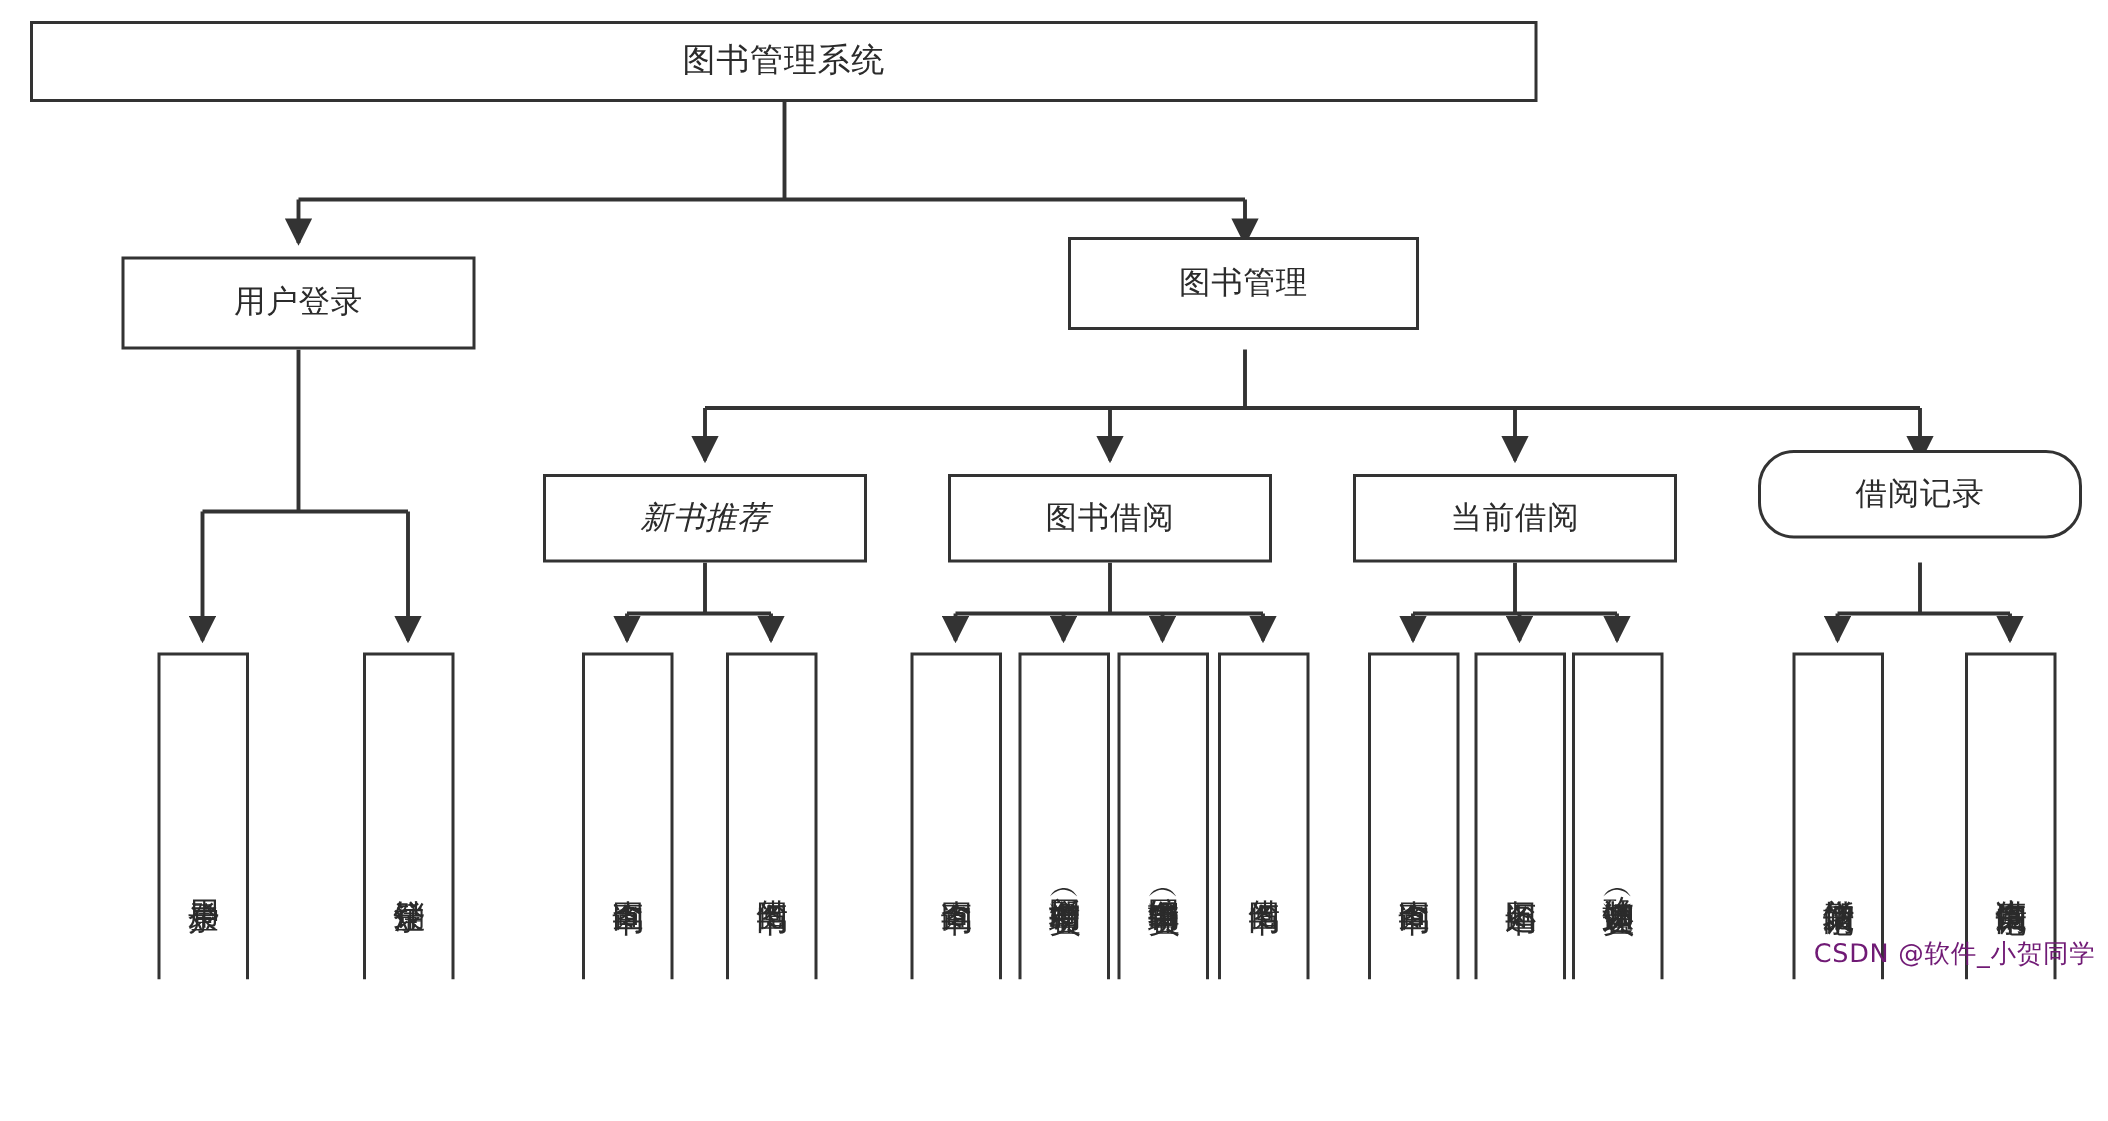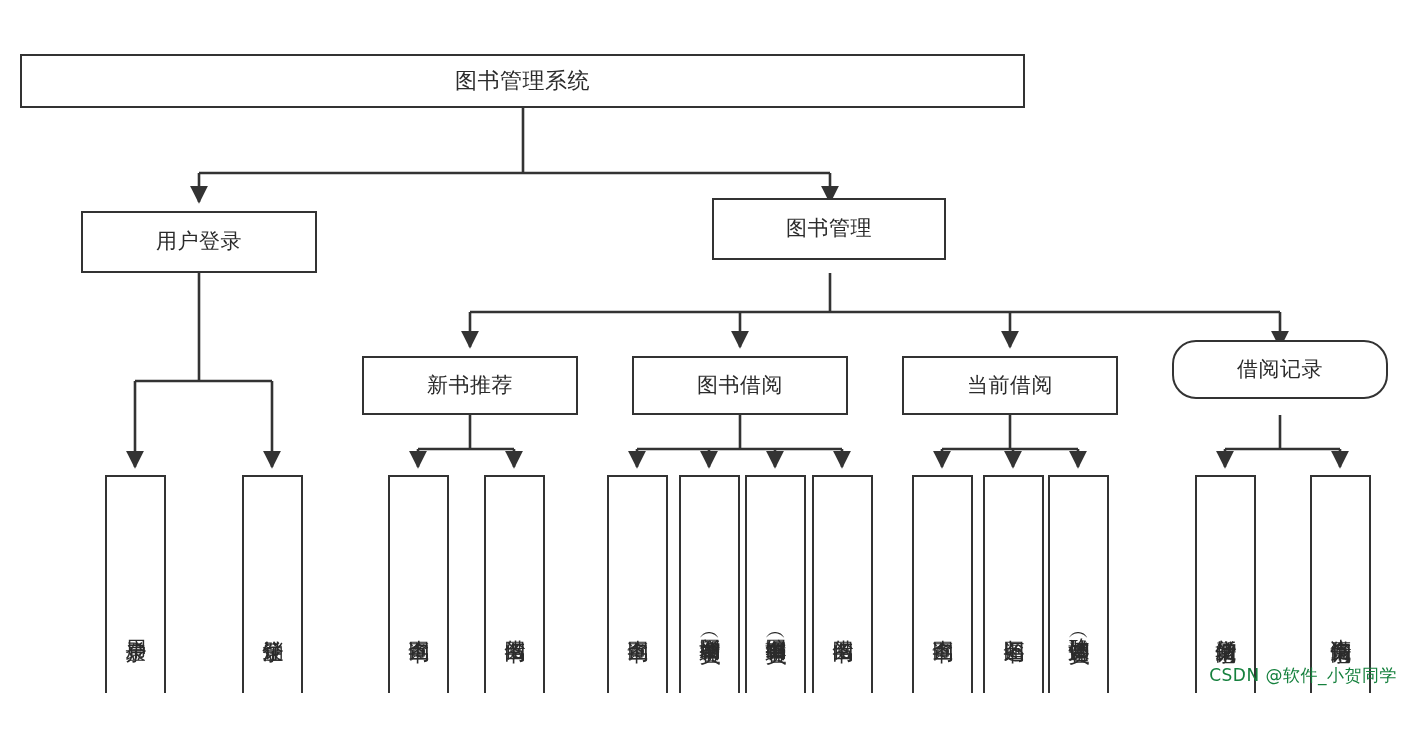--- a/index.html
+++ b/index.html
@@ -9,21 +9,20 @@
   }
   body {
     font-family: "DejaVu Sans", "Liberation Sans", sans-serif;
   }
   #canvas {
     position: relative;
     width: 1405px;
     height: 653px;
     background: #ffffff;
     overflow: hidden;
-    margin-top: 40px;
   }
   svg#edges {
     position: absolute;
     left: 0;
     top: 0;
     width: 1405px;
     height: 747px;
     pointer-events: none;
   }
   .node {
@@ -61,21 +60,21 @@
     white-space: pre-line;
   }
   #root-node {
     font-size: 22px;
   }
   #watermark {
     position: absolute;
     right: 8px;
     bottom: 6px;
     font-size: 17px;
-    color: #15803d;
+    color: #701a75;
     letter-spacing: 0.5px;
     white-space: nowrap;
   }
 </style>
 </head>
 <body>
 
 <div id="canvas">
 
   <svg id="edges" viewBox="0 0 1405 747" xmlns="http://www.w3.org/2000/svg">
@@ -138,21 +137,21 @@
     <span class="nlabel">图书管理系统</span>
   </div>
 
   <div class="node horiz" style="left:81px; top:171px; width:236px; height:62px;">
     <span class="nlabel">用户登录</span>
   </div>
   <div class="node horiz" style="left:712px; top:158px; width:234px; height:62px;">
     <span class="nlabel">图书管理</span>
   </div>
 
-  <div class="node horiz" style="left:362px; top:316px; width:216px; height:59px;">
+  <div class="node horiz" style="left:362px; top:316px; width:216px; height:59px;font-style:italic;">
     <span class="nlabel">新书推荐</span>
   </div>
   <div class="node horiz" style="left:902px; top:316px; width:216px; height:59px;">
     <span class="nlabel">当前借阅</span>
   </div>
   <div class="node horiz" style="left:632px; top:316px; width:216px; height:59px;">
     <span class="nlabel">图书借阅</span>
   </div>
   <div class="node horiz" style="left:1172px; top:300px; width:216px; height:59px;border-radius:24px;">
     <span class="nlabel">借阅记录</span>

